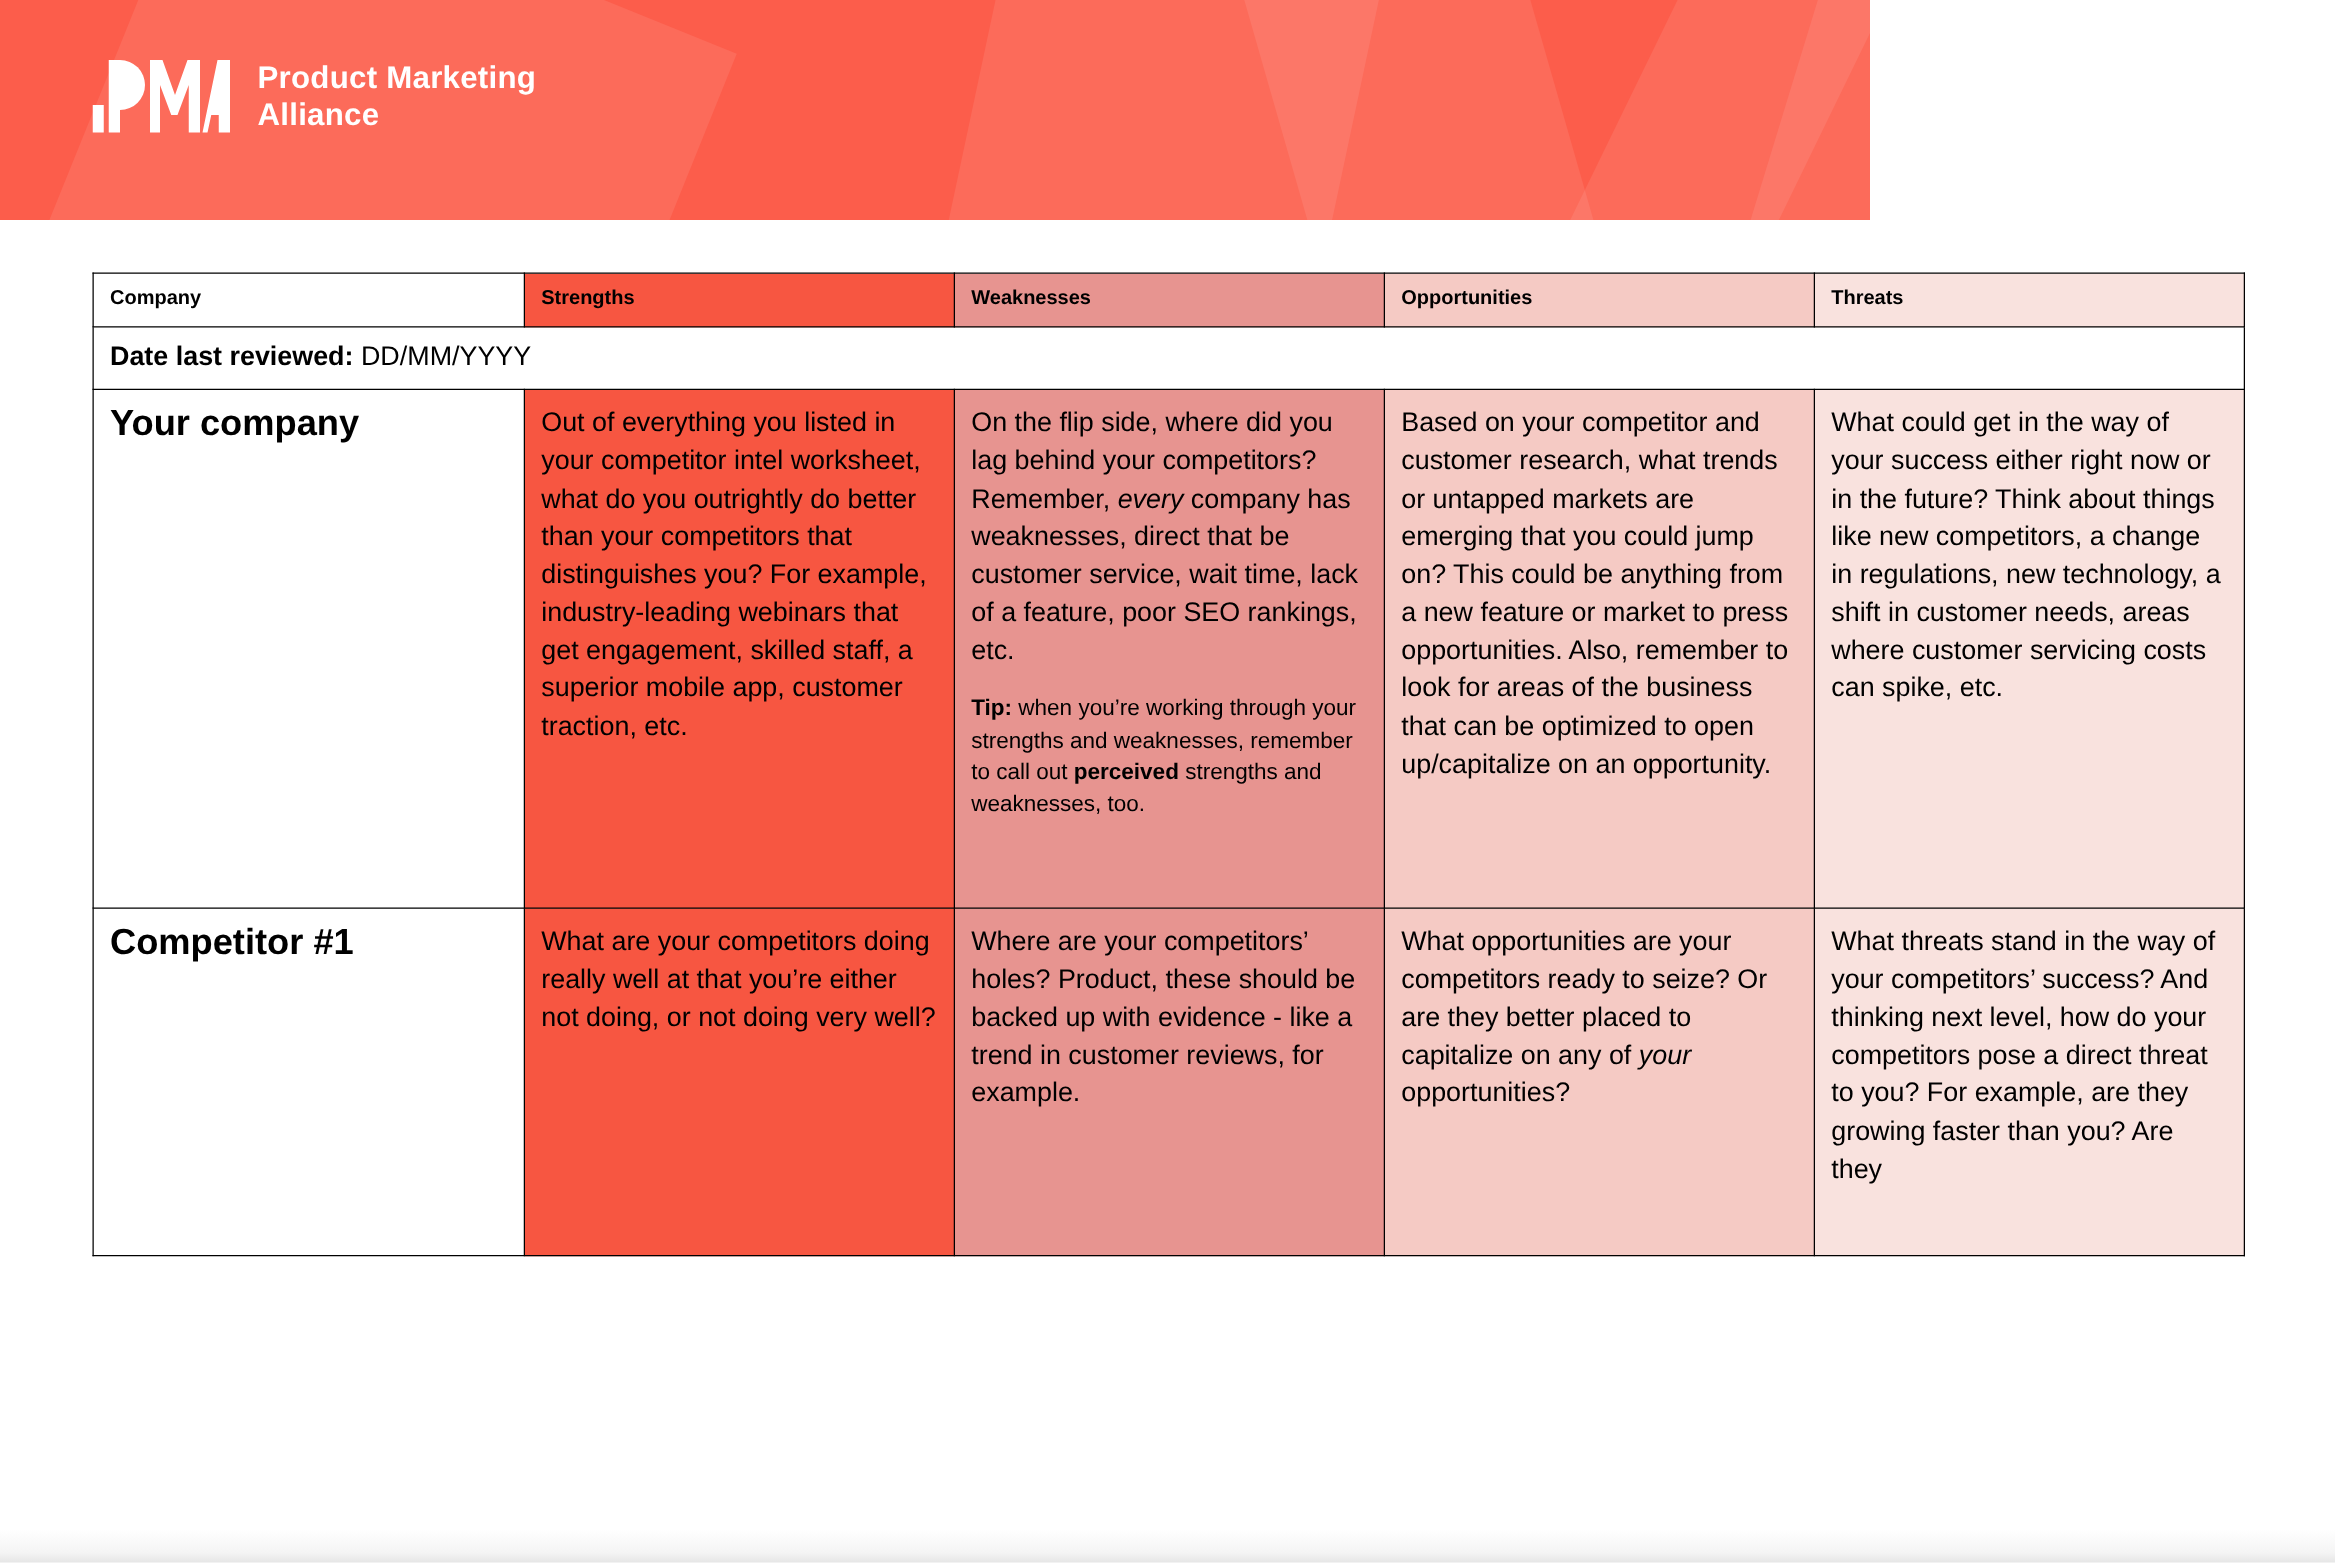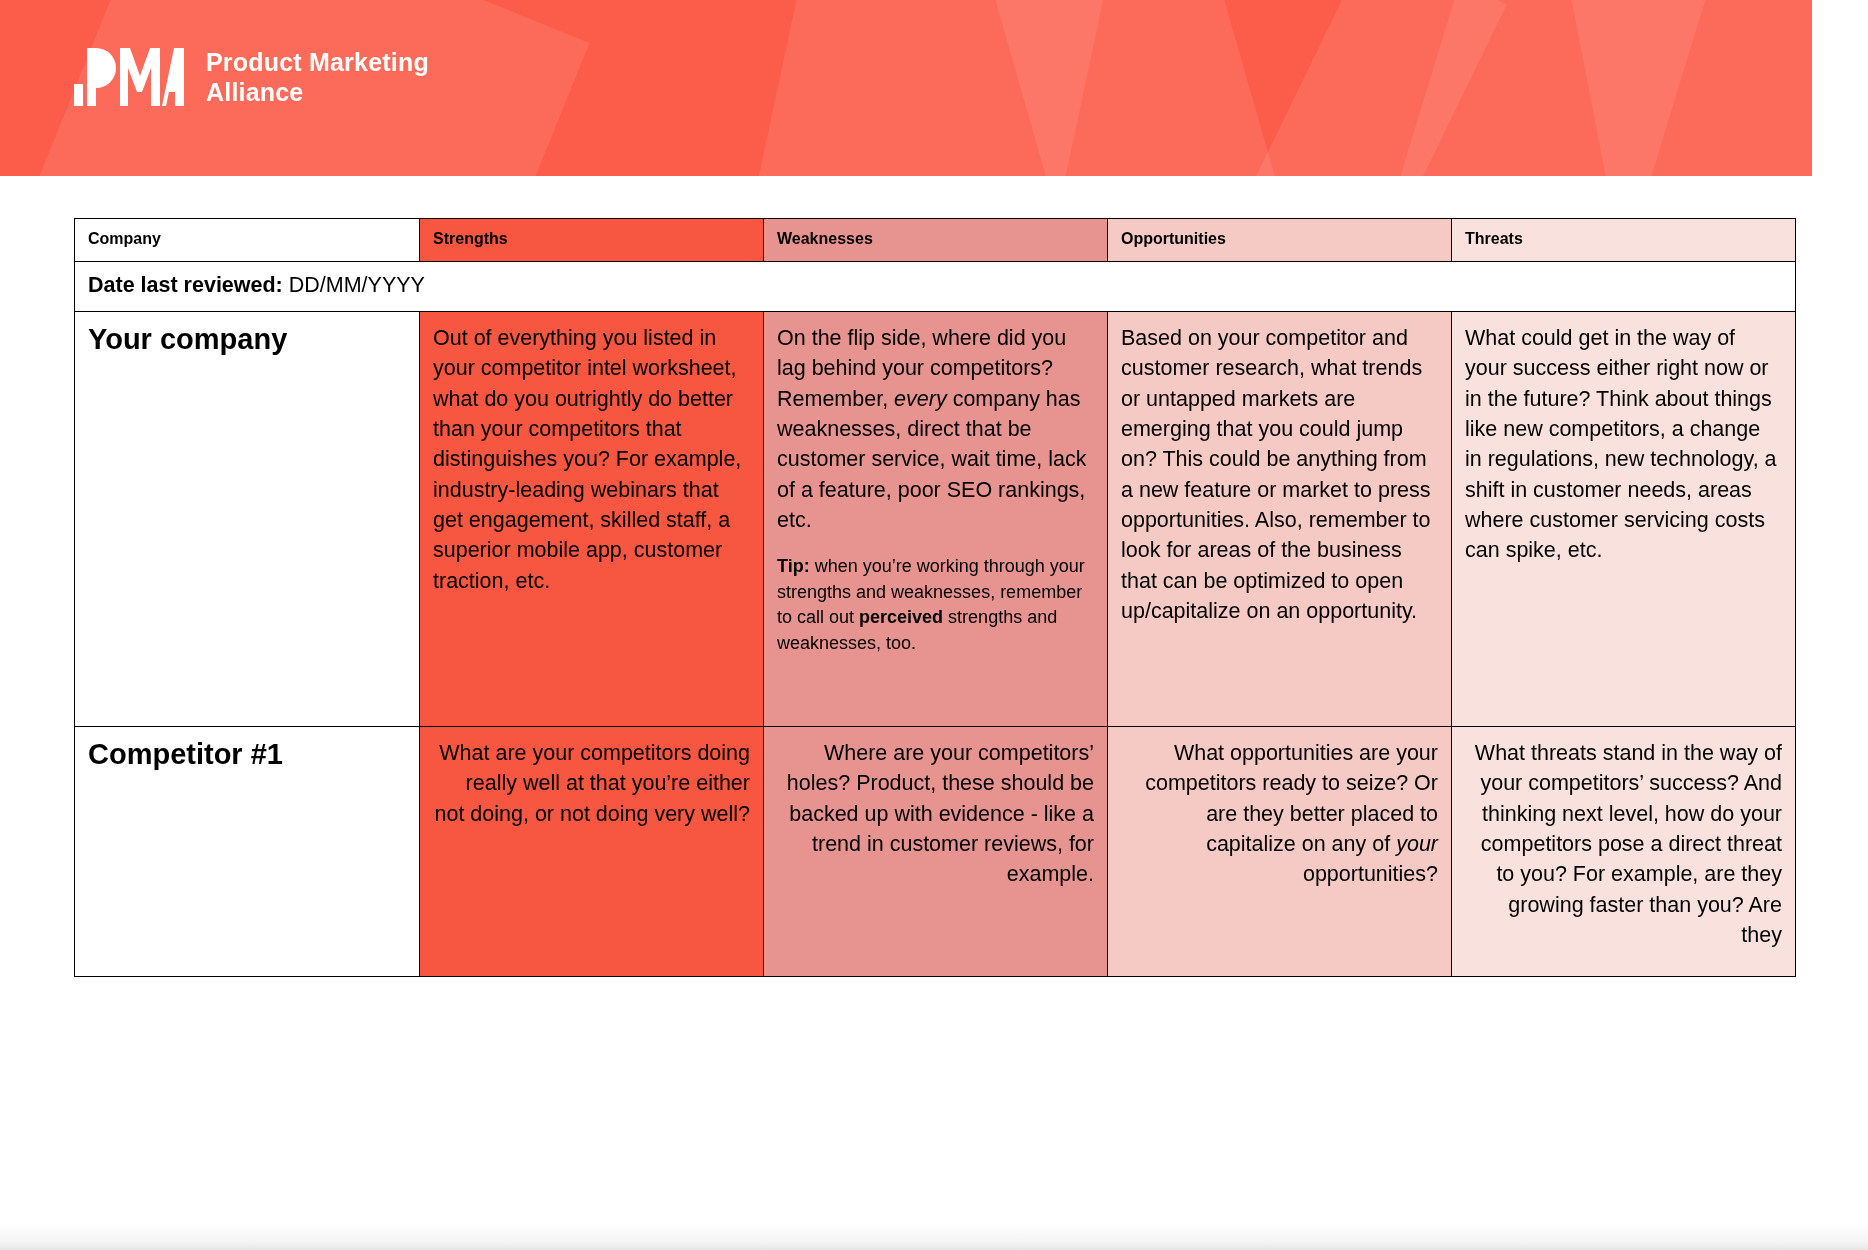--- a/index.html
+++ b/index.html
@@ -7,21 +7,21 @@
     margin: 0; padding: 0;
     width: 1868px; height: 1250px;
     background: #ffffff;
     font-family: "Liberation Sans", sans-serif;
     overflow: hidden;
   }
 
   
   .banner {
     position: relative;
-    width: 1812px;
+    width: 1496px;
     height: 176px;
     background: #fc5d4b;
     overflow: hidden;
   }
   .banner .shapes { position: absolute; inset: 0; }
   .banner .shapes span {
     position: absolute;
     display: block;
     background: rgba(255,255,255,0.085);
   }
@@ -98,21 +98,21 @@
     font-weight: bold;
     padding: 13px 13px 13px 15px;
   }
   .cell p { margin: 0; }
   .cell p + p { margin-top: 1.05em; }
   .cell .tip { font-size: 18px; line-height: 1.42; }
   .cell em { font-style: italic; }
   .cell strong { font-weight: bold; }
 
   .row1 td.cell { height: 415px; }
-  .row2 td.cell { height: 250px; text-align: right; }
+  .row2 td.cell { height: 278px; }
 
   
   .bottom-fade {
     position: absolute;
     left: 0; bottom: 0;
     width: 1868px; height: 26px;
     background: linear-gradient(to bottom, rgba(255,255,255,0) 0%, rgba(235,235,235,0.55) 70%, rgba(225,225,225,0.85) 100%);
     pointer-events: none;
   }
 </style>

